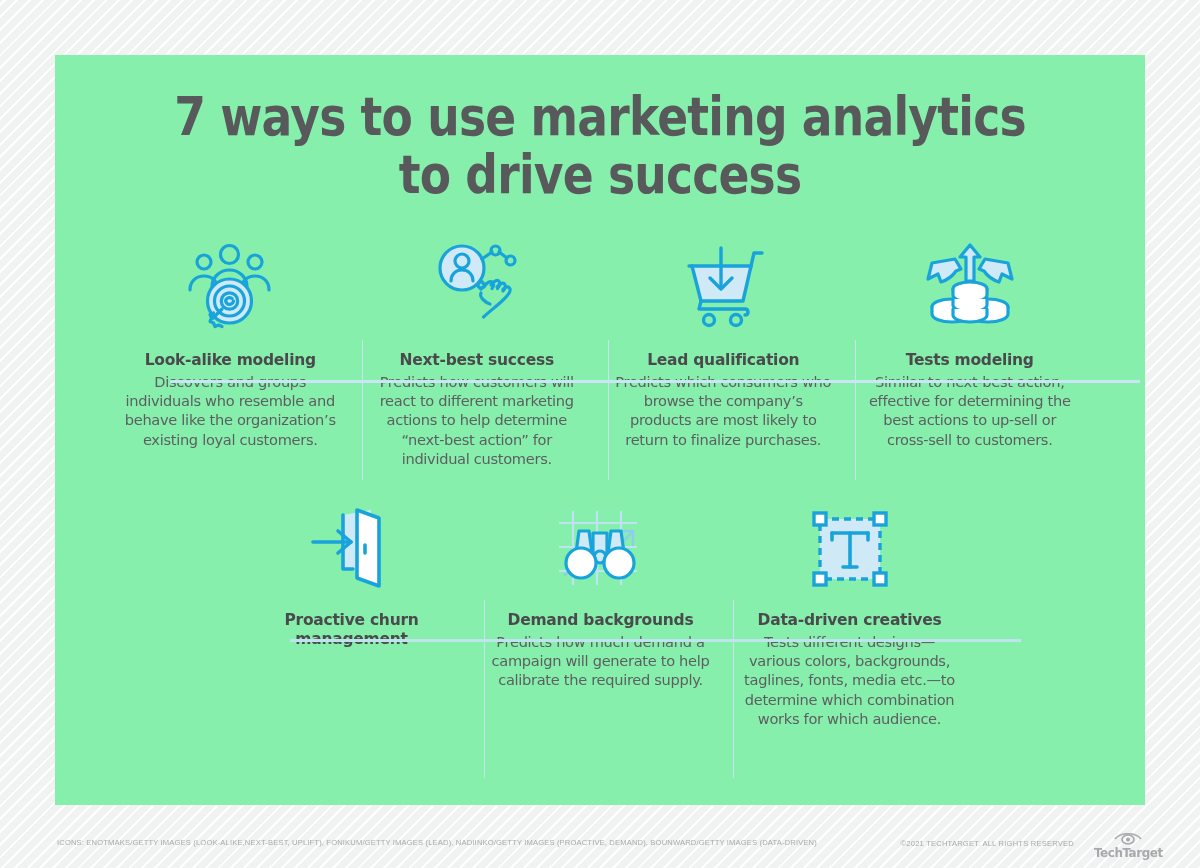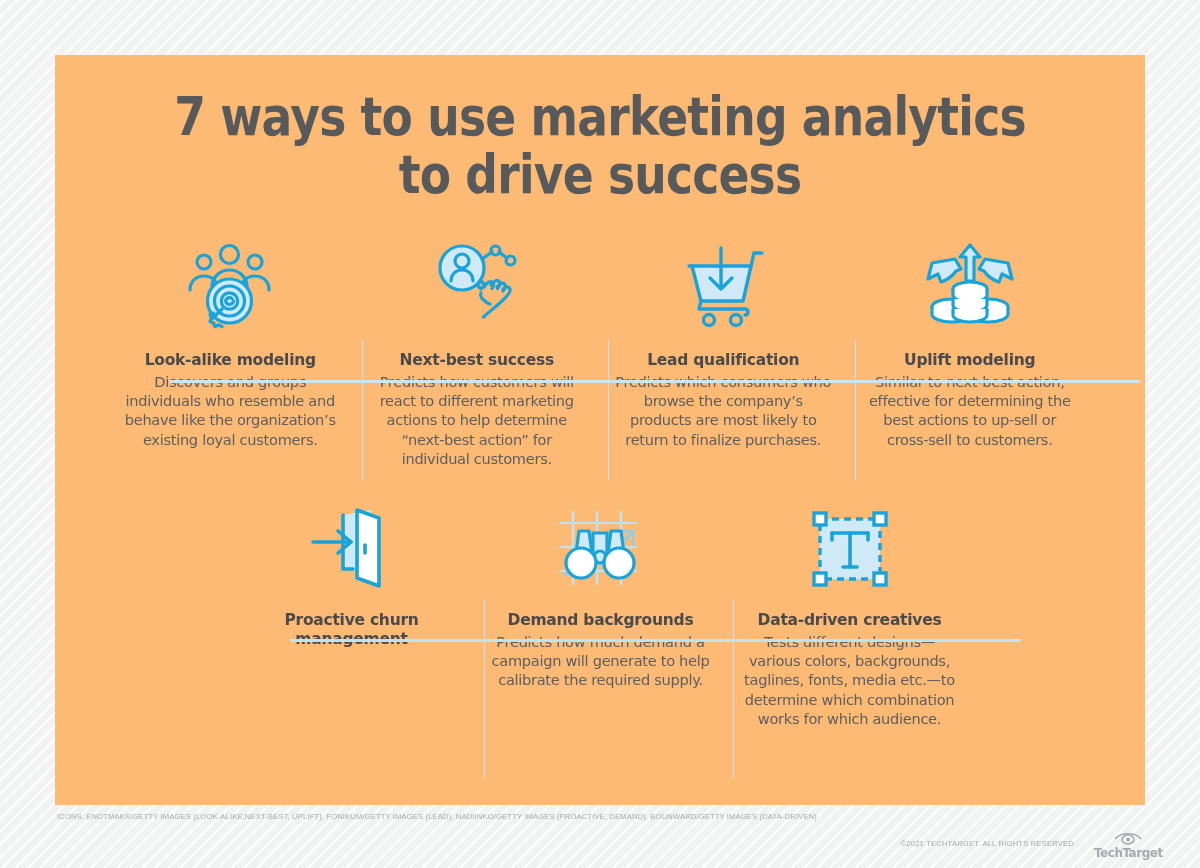--- a/index.html
+++ b/index.html
@@ -22,21 +22,21 @@
     position: relative;
     width: 1200px;
     height: 868px;
   }
   .card {
     position: absolute;
     left: 55px;
     top: 55px;
     width: 1090px;
     height: 750px;
-    background: #fdba74;
+    background: #86efac;
   }
 
   
   .title {
     position: absolute;
     left: 0;
     top: 33px;
     width: 1090px;
     text-align: center;
     color: #58595b;
@@ -118,21 +118,21 @@
     text-align: center;
     margin-top: 2px;
     padding: 0 6px;
     letter-spacing: -0.3px;
   }
 
   
   .footer-credit {
     position: absolute;
     left: 57px;
-    top: 812px;
+    top: 838px;
     font-family: "Liberation Sans", sans-serif;
     font-size: 7.6px;
     letter-spacing: 0.15px;
     color: #a7a9ac;
     white-space: nowrap;
   }
   .footer-right {
     position: absolute;
     right: 52px;
     top: 830px;
@@ -261,21 +261,21 @@
               <path d="M10 64 v7 c0 4.4 9 8 20 8 s20-3.6 20-8 v-7"></path>
               <ellipse cx="66" cy="64" rx="20" ry="8"></ellipse>
               <path d="M46 64 v7 c0 4.4 9 8 20 8 s20-3.6 20-8 v-7"></path>
               <ellipse cx="48" cy="46" rx="17" ry="7"></ellipse>
               <path d="M31 46 v6 c0 3.9 7.6 7 17 7 s17-3.1 17-7 v-6"></path>
               <path d="M31 56 v6 c0 3.9 7.6 7 17 7 s17-3.1 17-7 v-6"></path>
               <path d="M31 66 v6 c0 3.9 7.6 7 17 7 s17-3.1 17-7 v-6"></path>
             </g>
           </svg>
         </div>
-        <div class="heading">Uplift modeling</div>
+        <div class="heading">Tests modeling</div>
         <div class="desc">Similar to next-best action, effective for determining the best actions to up-sell or cross-sell to customers.</div>
       </div>
     </div>
     <div class="hrule hrule1"></div>
 
     <div class="row row2">
 
       <div class="col">
         <div class="icon-wrap">
           <svg width="90" height="82" viewBox="0 0 90 82">

